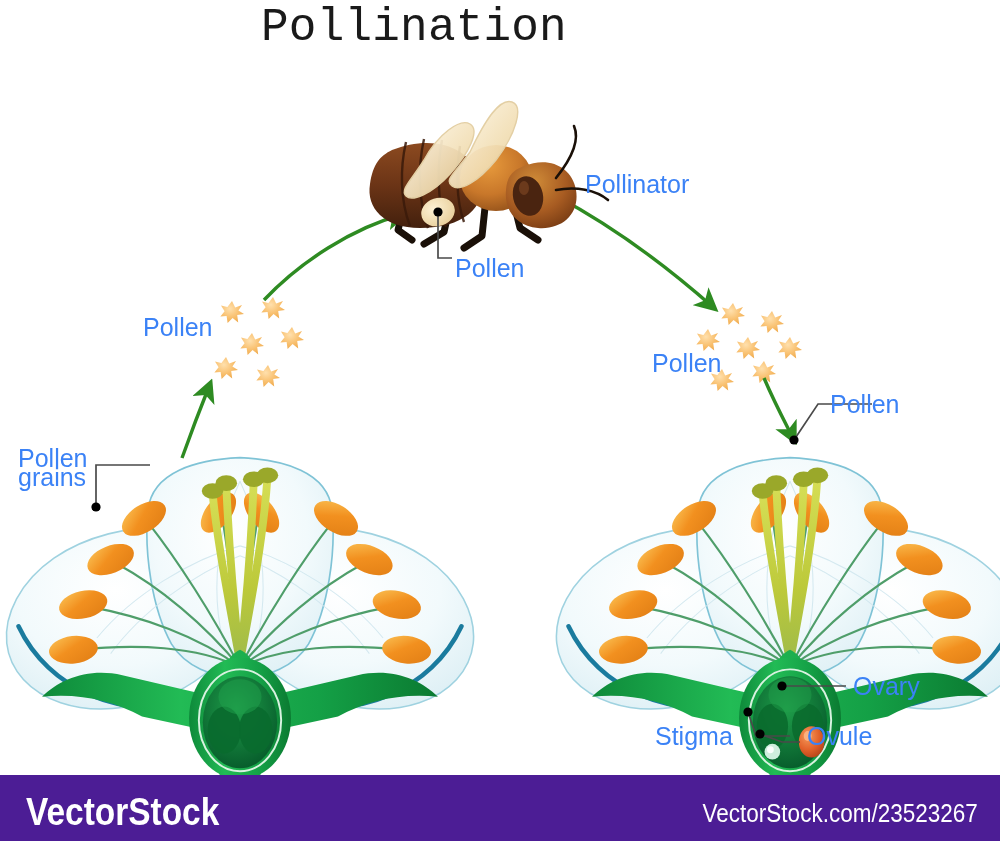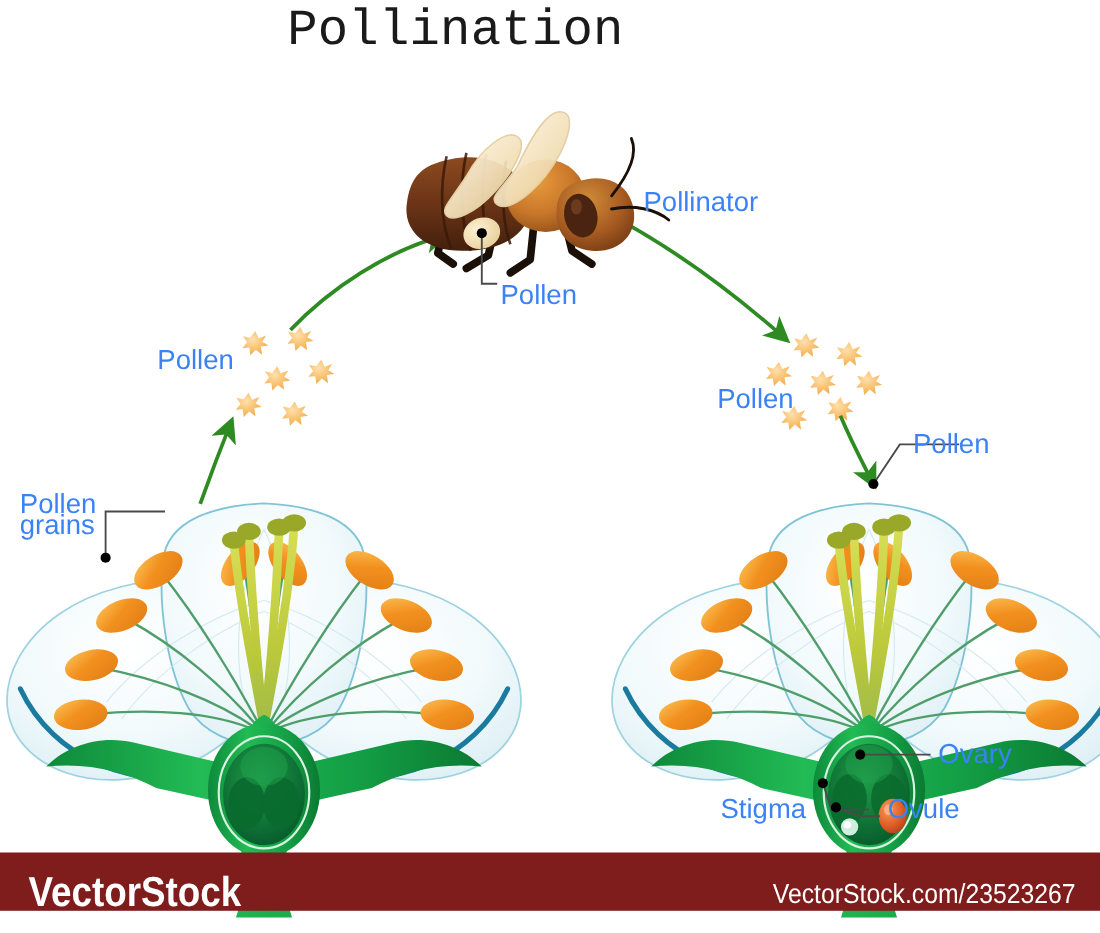--- a/index.html
+++ b/index.html
@@ -39,22 +39,22 @@
     font-size: 25px;
     color: #3b82f6;
     white-space: pre;
     line-height: 1.08;
   }
   .footer {
     position: absolute;
     left: 0;
     top: 775px;
     width: 1000px;
-    height: 53px;
-    background: #7f1d1d;
+    height: 66px;
+    background: #4c1d95;
     text-align: center;
   }
   .footer-brand {
     position: absolute;
     left: 26px;
     top: 16px;
     font-family: "Liberation Sans Narrow", "Liberation Sans", sans-serif;
     font-size: 38px;
     font-weight: bold;
     color: #ffffff;

